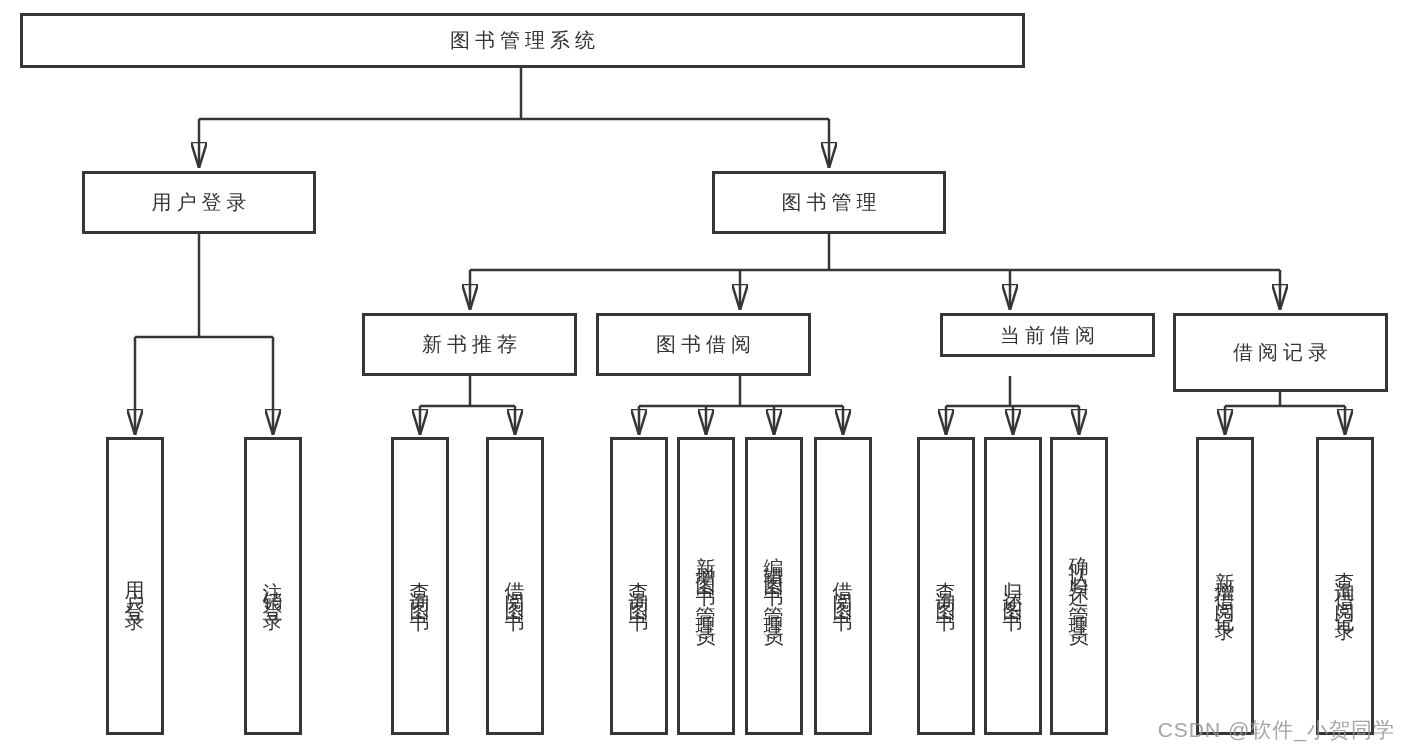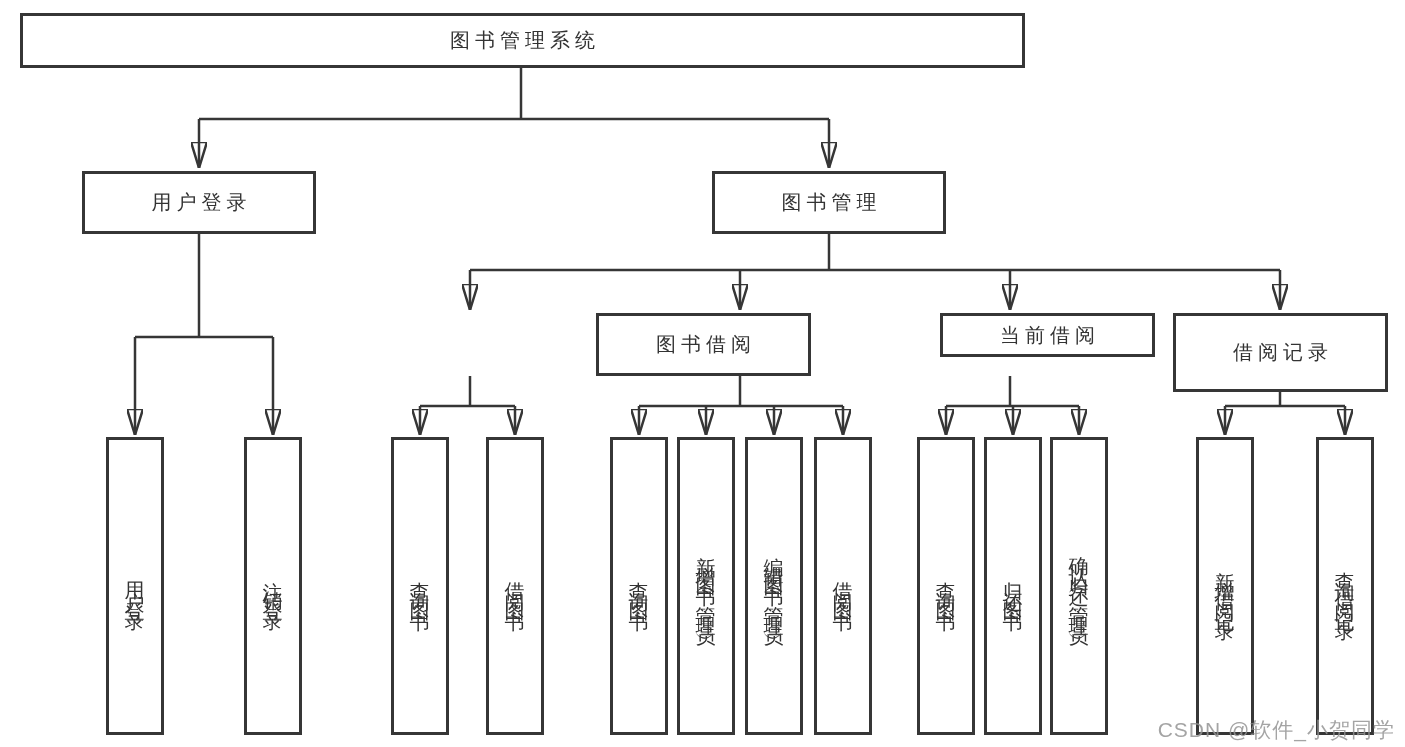--- a/index.html
+++ b/index.html
@@ -100,20 +100,23 @@
     <span class="h-label">图书管理系统</span>
   </div>
 
   <div class="node" style="left:82px; top:171px; width:234px; height:63px;">
     <span class="h-label">用户登录</span>
   </div>
   <div class="node" style="left:712px; top:171px; width:234px; height:63px;">
     <span class="h-label">图书管理</span>
   </div>
 
+  <div class="node" style="left:362px; top:313px; width:215px; height:63px;">
+    <span class="h-label">新书推荐</span>
+  </div>
   <div class="node" style="left:596px; top:313px; width:215px; height:63px;">
     <span class="h-label">图书借阅</span>
   </div>
   <div class="node" style="left:940px; top:313px; width:215px; height:44px;">
     <span class="h-label">当前借阅</span>
   </div>
   <div class="node" style="left:1173px; top:313px; width:215px; height:79px;">
     <span class="h-label">借阅记录</span>
   </div>
 

